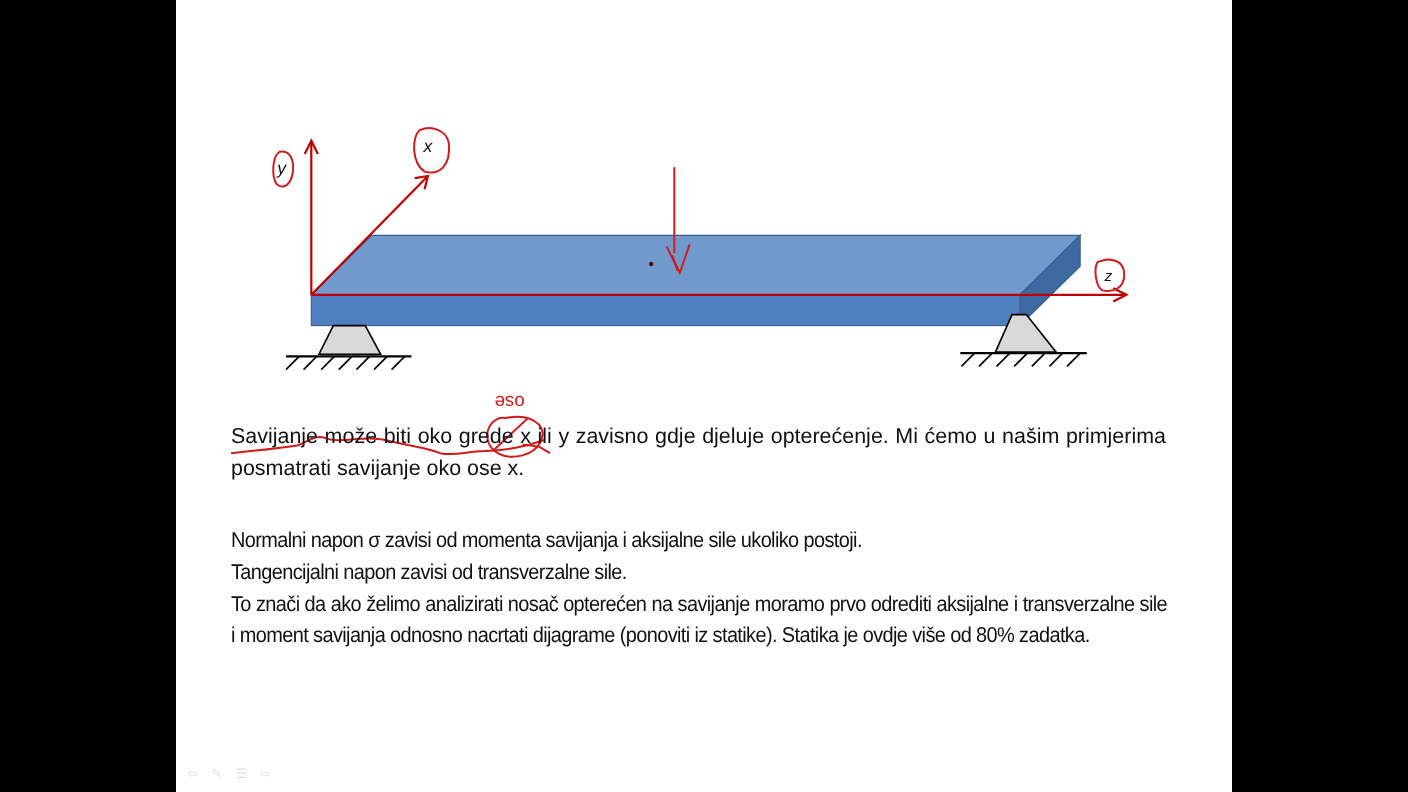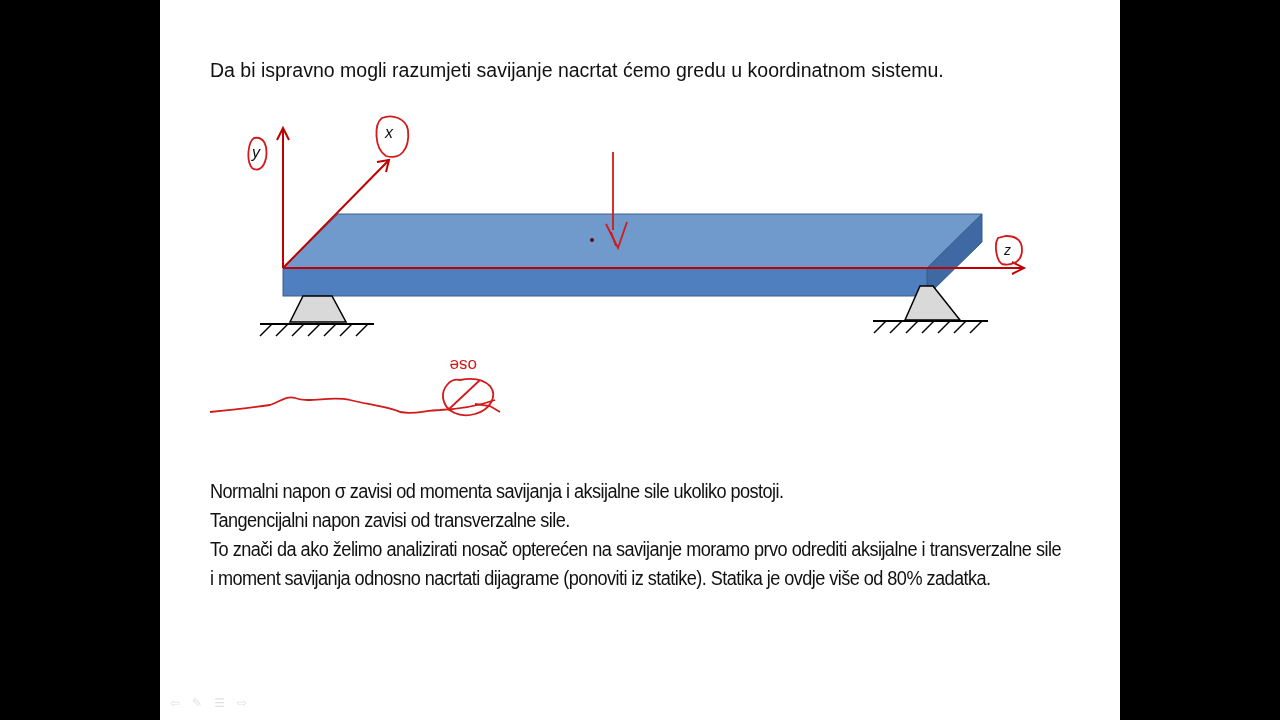--- a/index.html
+++ b/index.html
@@ -13,21 +13,20 @@
   .just { text-align:justify; text-align-last:auto; }
   svg.fig { position:absolute; left:0; top:0; }
   .toolbar { position:absolute; left:10px; top:696px; display:flex; gap:12px; opacity:0.25; }
   .toolbar span { font-size:12px; color:#888; }
 </style>
 </head>
 <body>
 
 <div class="slide">
 
-  <div id="p1" class="text">Da bi ispravno mogli razumjeti savijanje nacrtat ćemo gredu u koordinatnom sistemu.</div>
 
   <svg class="fig" width="960" height="720">
 
     <polygon points="123,268 178,214 822,214 767,268" fill="#7099cc" stroke="#3a5f8f" stroke-width="1"></polygon>
 
     <polygon points="767,268 822,214 822,242 767,296" fill="#3f69a3" stroke="#3a5f8f" stroke-width="1"></polygon>
 
     <rect x="123" y="268" width="644" height="28" fill="#4f7fbe" stroke="#3a5f8f" stroke-width="1"></rect>
 
     <g>
@@ -89,20 +88,21 @@
 
     <g stroke="#d11a1a" stroke-width="1.8" fill="none">
       <path d="M50,412 C70,410 90,408 110,405 C120,402 126,395 135,398 C150,404 170,395 190,400 C205,404 230,407 240,412 C255,415 265,410 280,410 C300,409 315,407 335,400"></path>
       <path d="M300,380 C290,378 282,388 283,398 C285,412 300,418 315,414 C330,410 338,396 330,386 C322,378 310,378 300,380 Z"></path>
       <path d="M288,410 L320,380"></path>
       <path d="M315,404 L330,406 L340,412"></path>
     </g>
     <text x="287" y="372" font-family="Liberation Sans, sans-serif" font-size="17" fill="#d11a1a" transform="rotate(180 302 366)">ose</text>
   </svg>
 
+  <div id="p2" class="text">Savijanje može biti oko grede x ili y zavisno gdje djeluje opterećenje. Mi ćemo u našim primjerima posmatrati savijanje oko ose x.</div>
 
   <div id="p3" class="text cond">
     <div>Normalni napon σ zavisi od momenta savijanja i aksijalne sile ukoliko postoji.</div>
     <div>Tangencijalni napon zavisi od transverzalne sile.</div>
     <div class="just" style="width:915px;">To znači da ako želimo analizirati nosač opterećen na savijanje moramo prvo odrediti aksijalne i transverzalne sile i moment savijanja odnosno nacrtati dijagrame (ponoviti iz statike). Statika je ovdje više od 80% zadatka.</div>
   </div>
 
   <div class="toolbar">
     <span>⇦</span>
     <span>✎</span>

